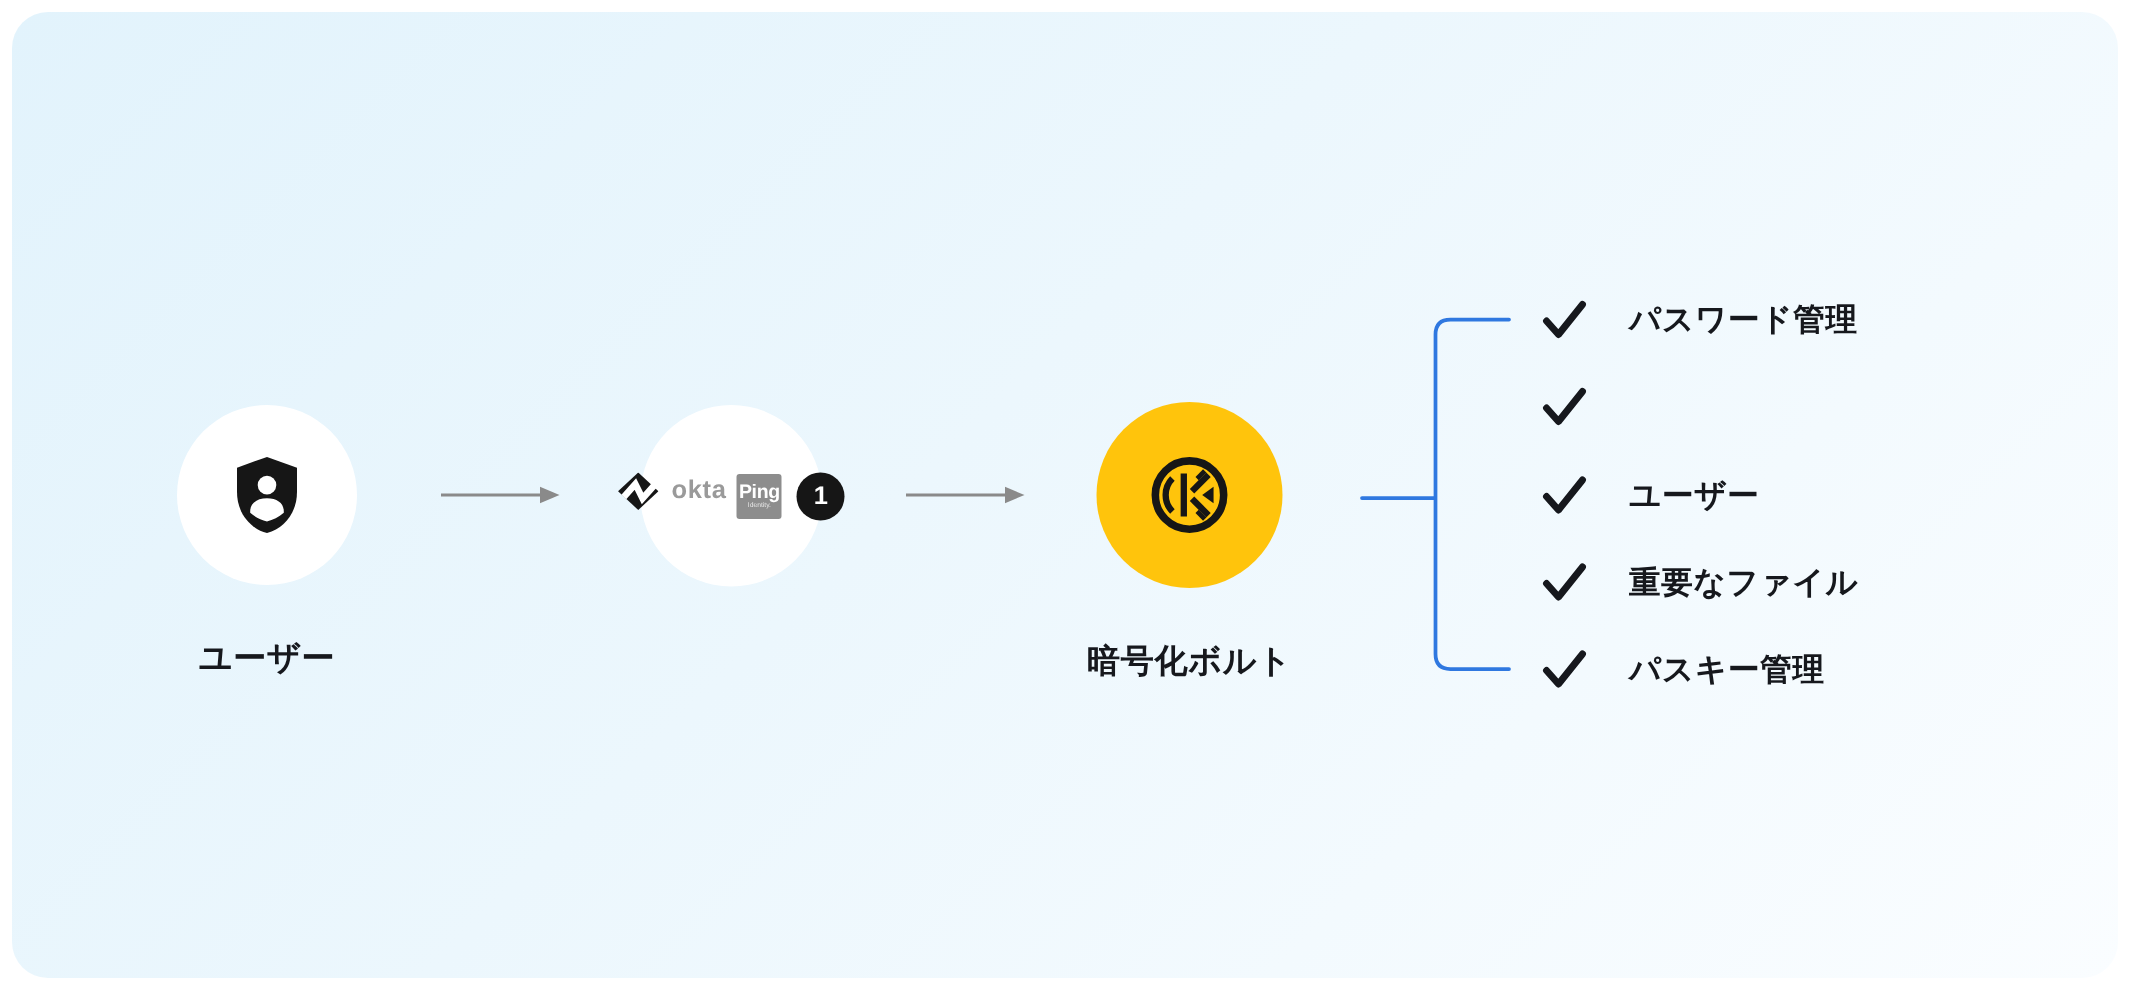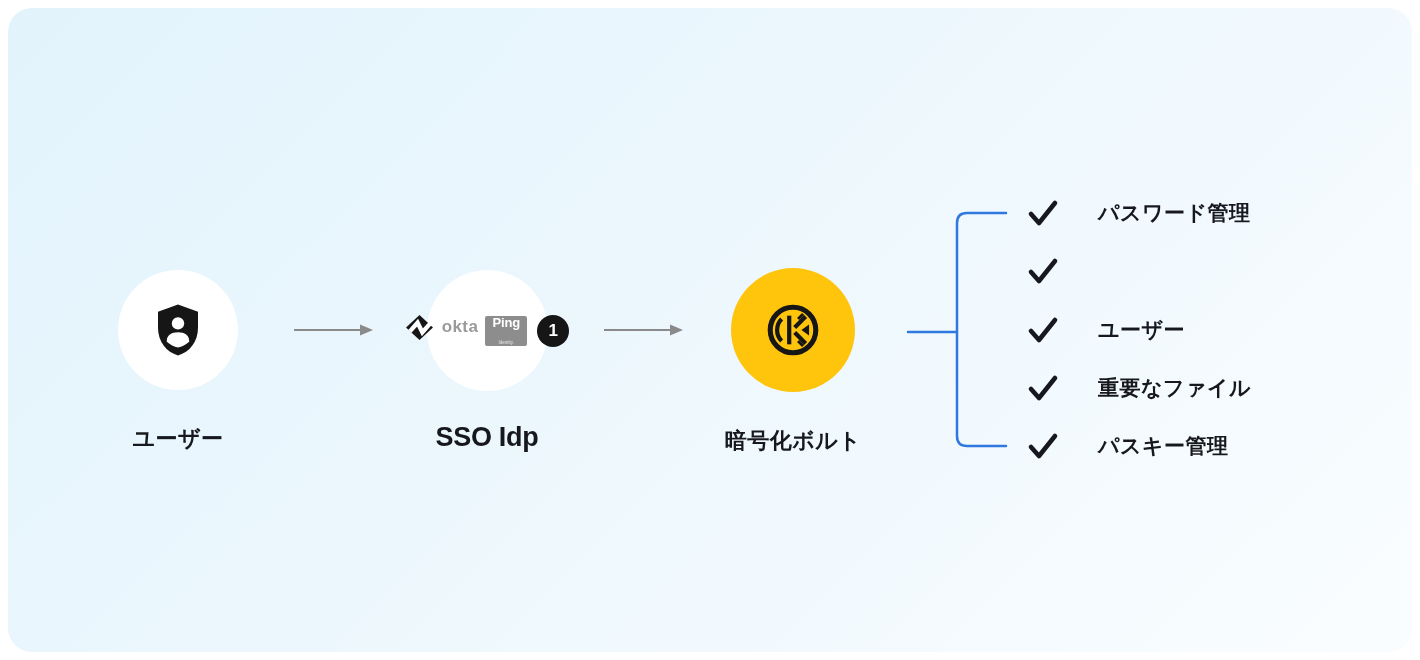--- a/index.html
+++ b/index.html
@@ -22,41 +22,41 @@
   .node-label{
     position:absolute;text-align:center;color:var(--text,#16181d);
     font-weight:700;font-size:22px;letter-spacing:0.5px;white-space:nowrap;
   }
   .node-label.sso{font-weight:600;font-size:27px;letter-spacing:-0.3px;}
 
   .sso-stack{display:flex;flex-direction:row;gap:7px;align-items:flex-start;}
   .sso-row{display:flex;align-items:center;}
   .okta-word{color:var(--okta-gray,#9a9a9a);font-size:17px;font-weight:600;letter-spacing:0.4px;margin-left:9px;}
   .ping-box{
-    width:42px;height:30px;background:var(--ping-gray,#8d8d8d);border-radius:2px;
-    display:flex;flex-direction:column;align-items:center;justify-content:space-between;line-height:1;
+    width:30px;height:30px;background:var(--ping-gray,#8d8d8d);border-radius:2px;
+    display:flex;flex-direction:column;align-items:center;justify-content:center;line-height:1;
   }
   .ping-main{color:#ffffff;font-weight:700;font-size:13px;letter-spacing:-0.2px;}
   .ping-sub{color:#e8e8e8;font-size:4.5px;margin-top:1px;}
   .onelogin-circle{
     width:32px;height:32px;border-radius:50%;background:var(--black,#161616);
     display:flex;align-items:center;justify-content:center;margin-left:10px;
   }
   .onelogin-num{color:#ffffff;font-weight:700;font-size:17px;}
 
   .flow-arrow{position:absolute;}
   .flow-arrow .shaft{stroke:var(--arrow-gray,#8a8a8a);stroke-width:2;}
   .flow-arrow .head{fill:var(--arrow-gray,#8a8a8a);}
 
   .connector-path{stroke:var(--connector-blue,#2f78e0);stroke-width:2.5;fill:none;stroke-linecap:round;}
 
   .feature-row{position:absolute;display:flex;align-items:center;height:34px;}
   .feature-check{flex:0 0 auto;}
   .feature-check path{stroke:var(--text,#16181d);stroke-width:4.6;fill:none;stroke-linecap:round;stroke-linejoin:round;}
-  .feature-label{margin-left:38px;font-size:21px;font-weight:700;color:var(--text,#16181d);white-space:nowrap;letter-spacing:0.5px;}
+  .feature-label{margin-left:26px;font-size:21px;font-weight:700;color:var(--text,#16181d);white-space:nowrap;letter-spacing:0.5px;}
 
   .shield-icon path.body{fill:var(--black,#161616);}
   .shield-icon .person{fill:#ffffff;}
 
   .keeper-logo .ring{stroke:var(--black,#161616);fill:none;}
   .keeper-logo .stroke{stroke:var(--black,#161616);fill:none;stroke-linecap:butt;}
   .keeper-logo .fillpart{fill:var(--black,#161616);}
 
   .sso-diamond .diamond{fill:var(--black,#161616);}
   .sso-diamond .cut{stroke:#ffffff;stroke-width:4.5;fill:none;}
@@ -94,21 +94,20 @@
         <div class="ping-box">
           <span class="ping-main">Ping</span>
           <span class="ping-sub">Identity.</span>
         </div>
         <div class="onelogin-circle">
           <span class="onelogin-num">1</span>
         </div>
       </div>
     </div>
   </div>
-  <div class="node-label sso" style="left:387px;top:422px;width:200px;">SSO Idp</div>
 
   <svg class="flow-arrow" style="left:603px;top:321px;" width="82" height="18" viewBox="0 0 82 18">
     <line class="shaft" x1="1" y1="9" x2="68" y2="9"></line>
     <polygon class="head" points="67,3.5 80,9 67,14.5"></polygon>
   </svg>
 
   <div class="node-circle vault" style="left:731px;top:268px;width:124px;height:124px;">
     <svg class="keeper-logo" width="54" height="54" viewBox="-32 -32 64 64">
       <circle class="ring" r="27" stroke-width="6"></circle>
       <path class="stroke" d="M -13.5 -13 A 18.5 18.5 0 0 0 -13.5 13" stroke-width="5"></path>

